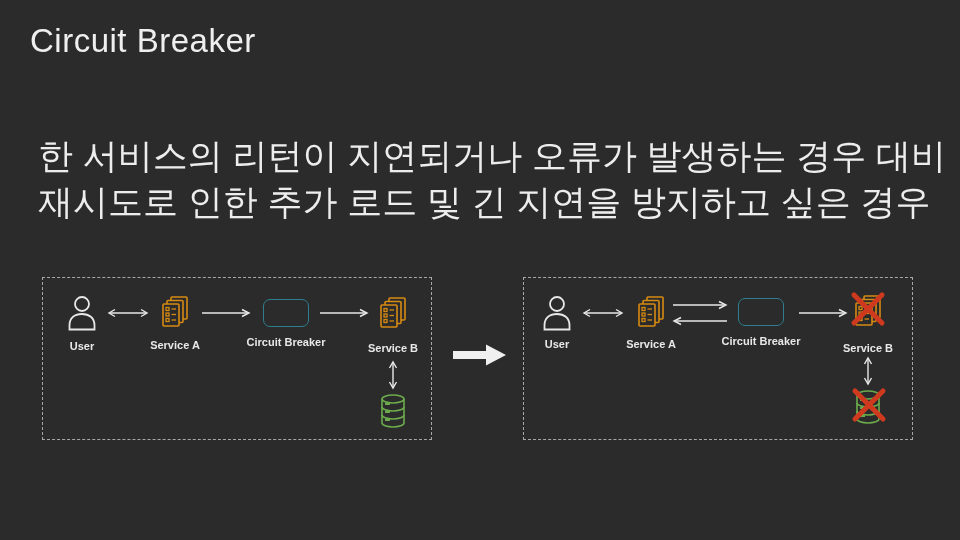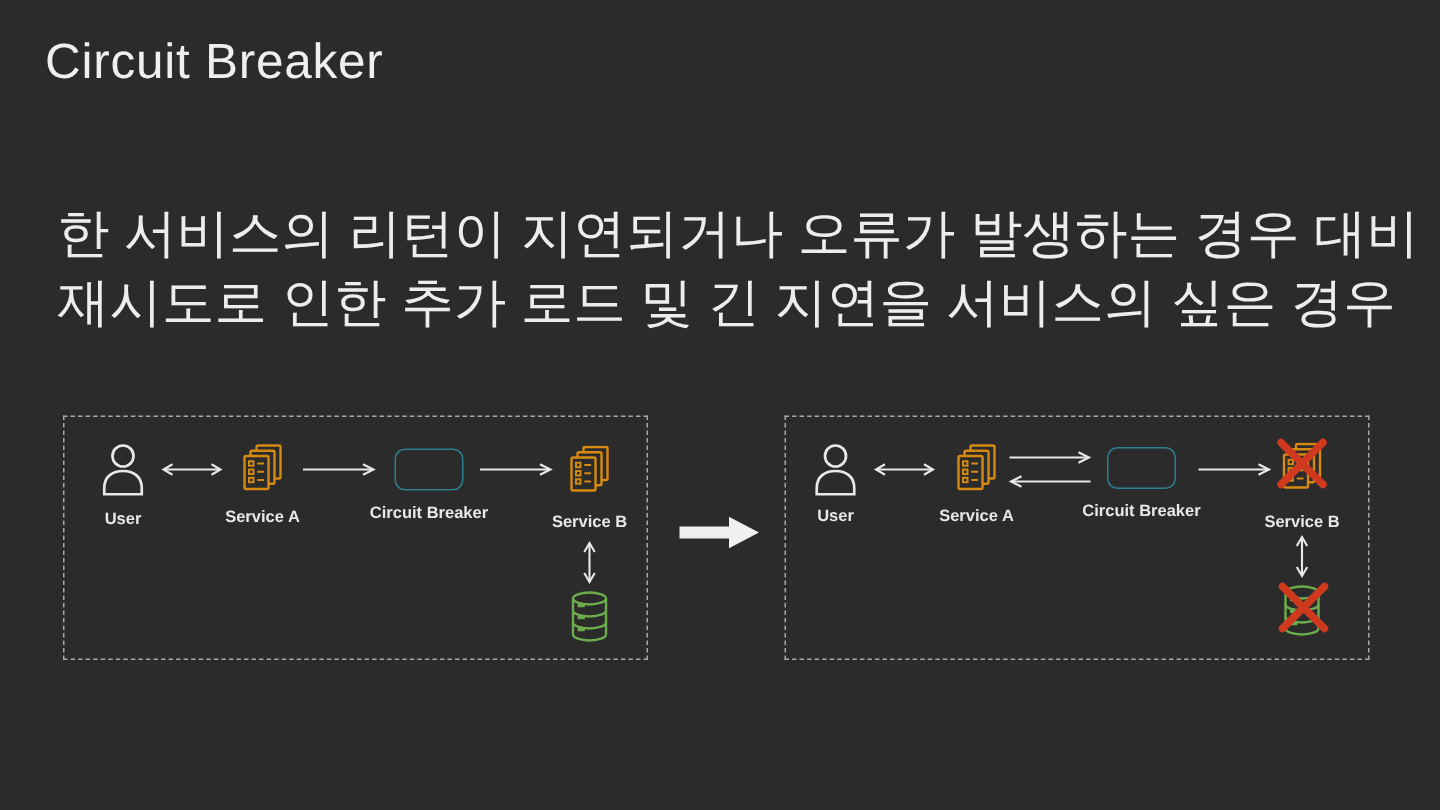--- a/index.html
+++ b/index.html
@@ -40,21 +40,21 @@
   }
   svg { display:block; }
 </style>
 </head>
 <body>
 
 <h1 class="title">Circuit Breaker</h1>
 
 <div class="body-text">
   <div>한 서비스의 리턴이 지연되거나 오류가 발생하는 경우 대비</div>
-  <div>재시도로 인한 추가 로드 및 긴 지연을 서비스의 싶은 경우</div>
+  <div>재시도로 인한 추가 로드 및 긴 지연을 방지하고 싶은 경우</div>
 </div>
 
 <div class="panel panel-left">
 
   <svg class="abs" style="left:24px; top:17px;" width="30" height="36" viewBox="0 0 30 36">
     <g fill="none" stroke="#e8e8e8" stroke-width="1.8">
       <circle cx="15" cy="9" r="7"></circle>
       <path d="M2.5 34.5 v-4 c0 -8 5.6 -11.5 12.5 -11.5 s12.5 3.5 12.5 11.5 v4 z"></path>
     </g>
   </svg>

